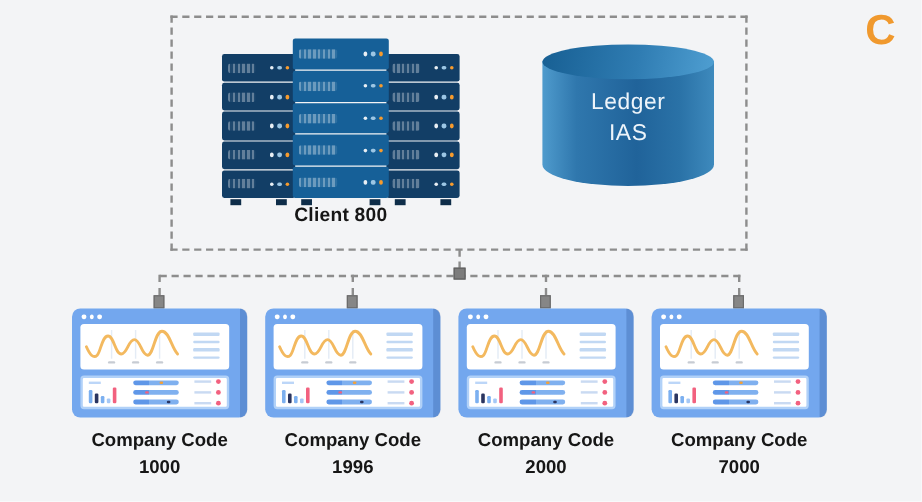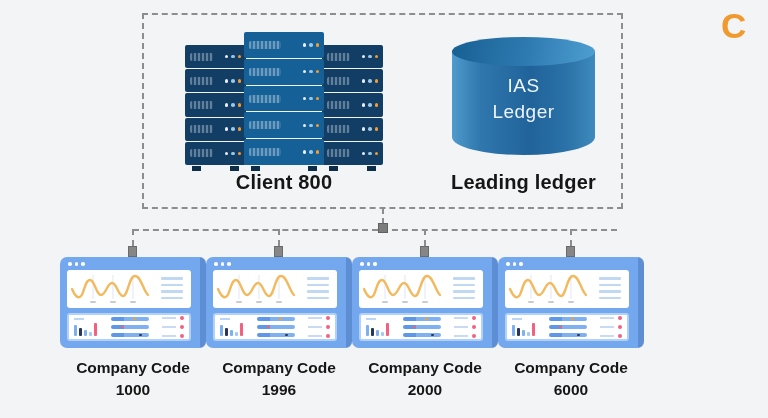--- a/index.html
+++ b/index.html
@@ -47,26 +47,26 @@
   .cylinder{position:absolute; left:452px; top:37px; width:143px; height:118px;}
   .cyl-body{position:absolute; left:0; right:0; top:14px; bottom:0;
     background:linear-gradient(90deg,#4f9bcd 0%,#2f77ad 20%,#20639a 55%,#2a72a7 80%,#3e8abd 100%);
     border-radius:0 0 50% 50% / 0 0 18px 18px;}
   .cyl-top{position:absolute; left:0; right:0; top:0; height:29px; border-radius:50%;
     background:linear-gradient(100deg,#175f93 0%,#2f7cb2 55%,#4f9fd2 100%);}
   .cyl-text{position:absolute; left:0; right:0; top:36px; text-align:center;
     color:#edf4fa; font-size:19px; line-height:26px; font-weight:500; letter-spacing:.5px;}
   .cyl-text span{display:block;}
   
-  .big-label{position:absolute; top:171px; font-size:20px; font-weight:700; color:#161616;
+  .big-label{position:absolute; top:171px; font-size:16px; font-weight:700; color:#161616;
     text-align:center; letter-spacing:.2px;}
   .label-client{left:185px; width:198px;}
   .label-ledger{left:433px; width:181px;}
   
-  .monitors{position:absolute; left:60px; top:257px; width:630px; display:flex; z-index:2;}
+  .monitors{position:absolute; left:60px; top:257px; width:630px; display:flex; gap:15px; z-index:2;}
   .monitor-block{position:relative; width:146px;}
   .drop{position:absolute; left:72px; top:-28px; height:17px; width:0;
     border-left:2px dashed #8d8d8d;}
   .stub{position:absolute; left:68px; top:-11px; width:9px; height:11px;
     background:#868686; border:1px solid #6b6b6b; box-sizing:border-box;}
   .screen{position:relative; width:146px; height:91px; background:#73a7ee; border-radius:7px;}
   .screen::after{content:""; position:absolute; top:0; right:0; bottom:0; width:6px;
     background:rgba(29,66,134,.25); border-radius:0 7px 7px 0;}
   .win-dots{position:absolute; left:8px; top:5px; display:flex; gap:3px;}
   .win-dots i{width:3.5px; height:3.5px; background:#fff; border-radius:50%; display:block;}
@@ -239,25 +239,24 @@
           </span>
         </div>
       </div>
   </div>
   <div class="big-label label-client">Client 800</div>
 
   <div class="cylinder">
     <div class="cyl-body"></div>
     <div class="cyl-top"></div>
     <div class="cyl-text">
+      <span>Ledger</span>
       <span>IAS</span>
-      <span>Ledger</span>
     </div>
   </div>
-  <div class="big-label label-ledger">Leading ledger</div>
 
   <div class="monitors">
     <div class="monitor-block">
       <span class="drop"></span>
       <span class="stub"></span>
       <div class="screen">
         <span class="win-dots">
             <i></i>
             <i></i>
             <i></i>
@@ -498,18 +497,18 @@
               </span>
             <span class="row">
                 <span class="rline"></span>
                 <span class="rdot"></span>
               </span>
           </div>
         </div>
       </div>
       <div class="mon-label">
         <span>Company Code</span><br>
-        <span>6000</span>
+        <span>7000</span>
       </div>
     </div>
   </div>
 
 </div>
 
 </body></html>

